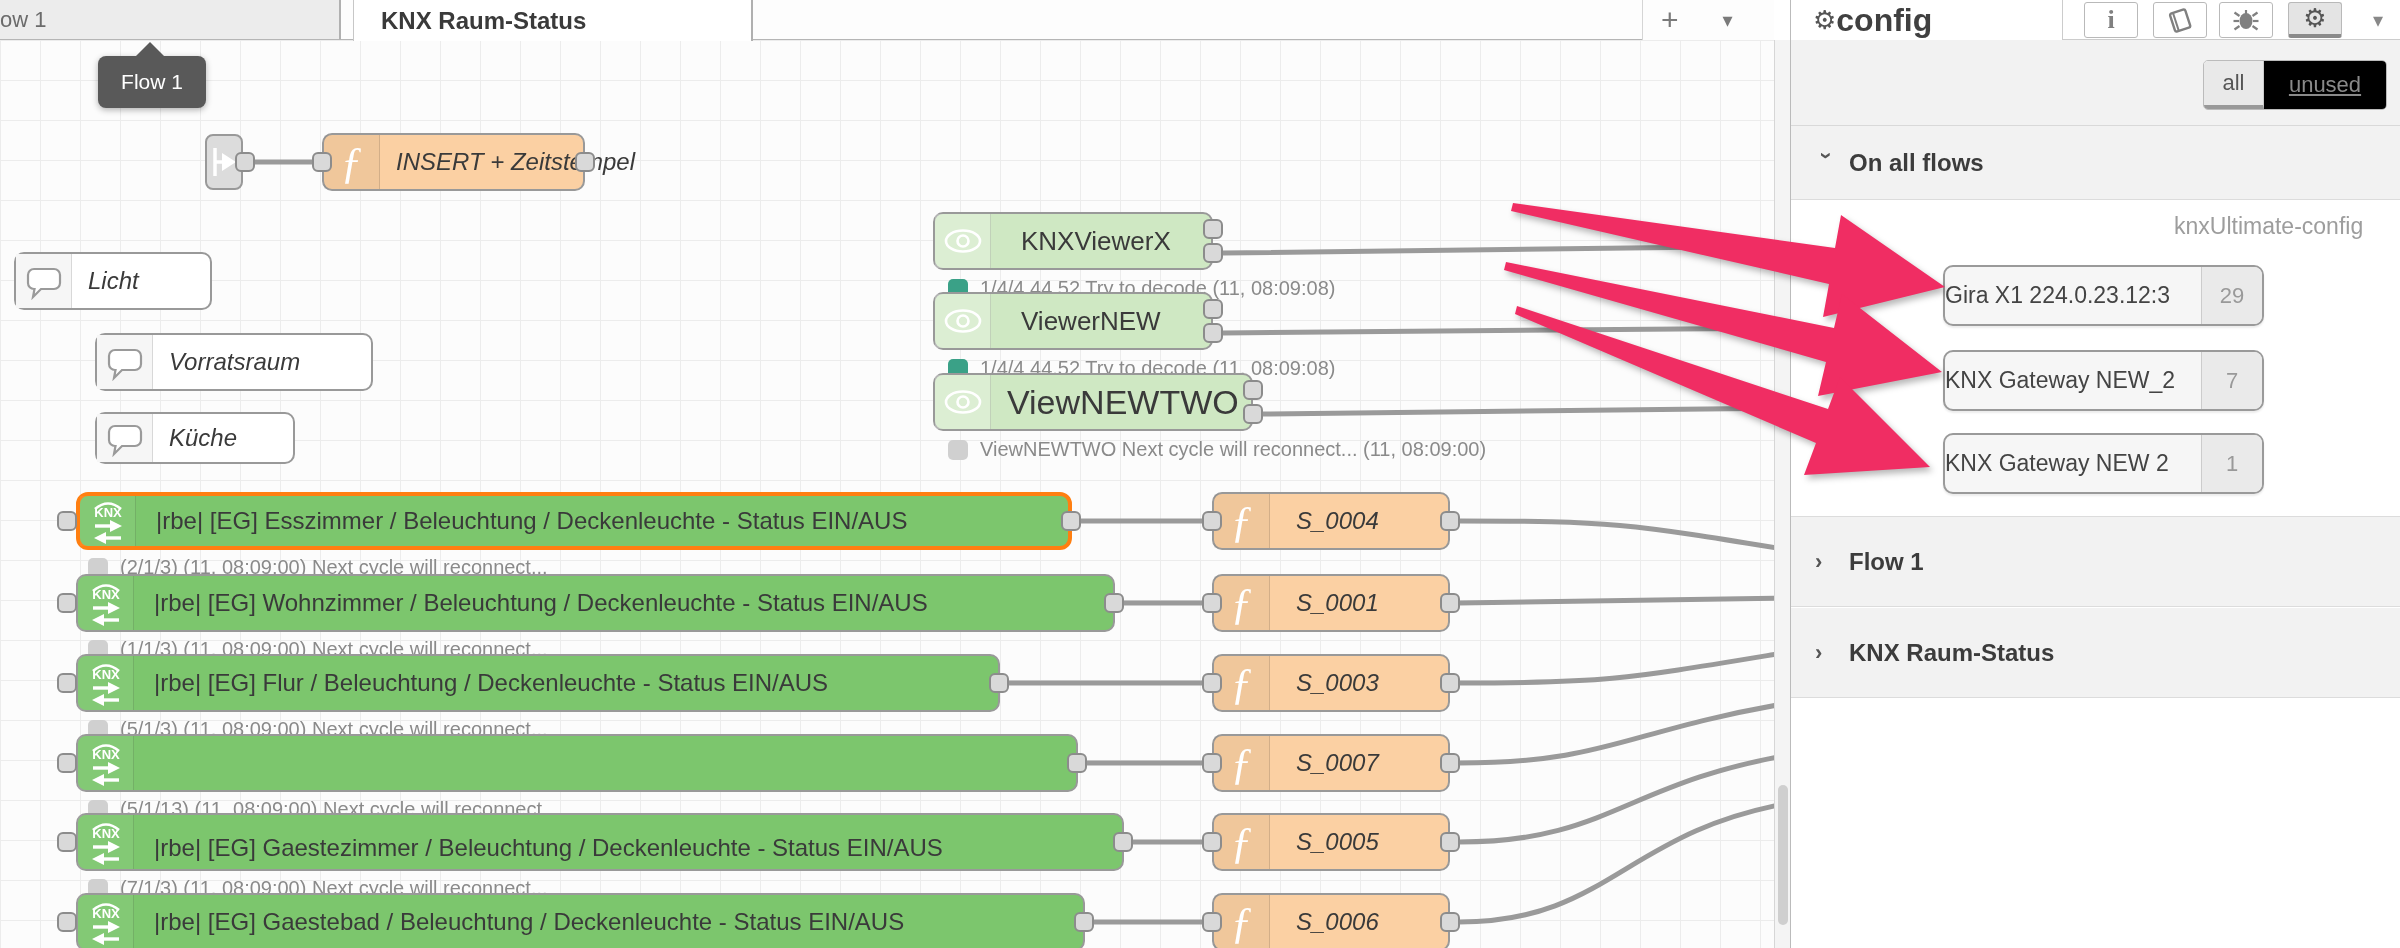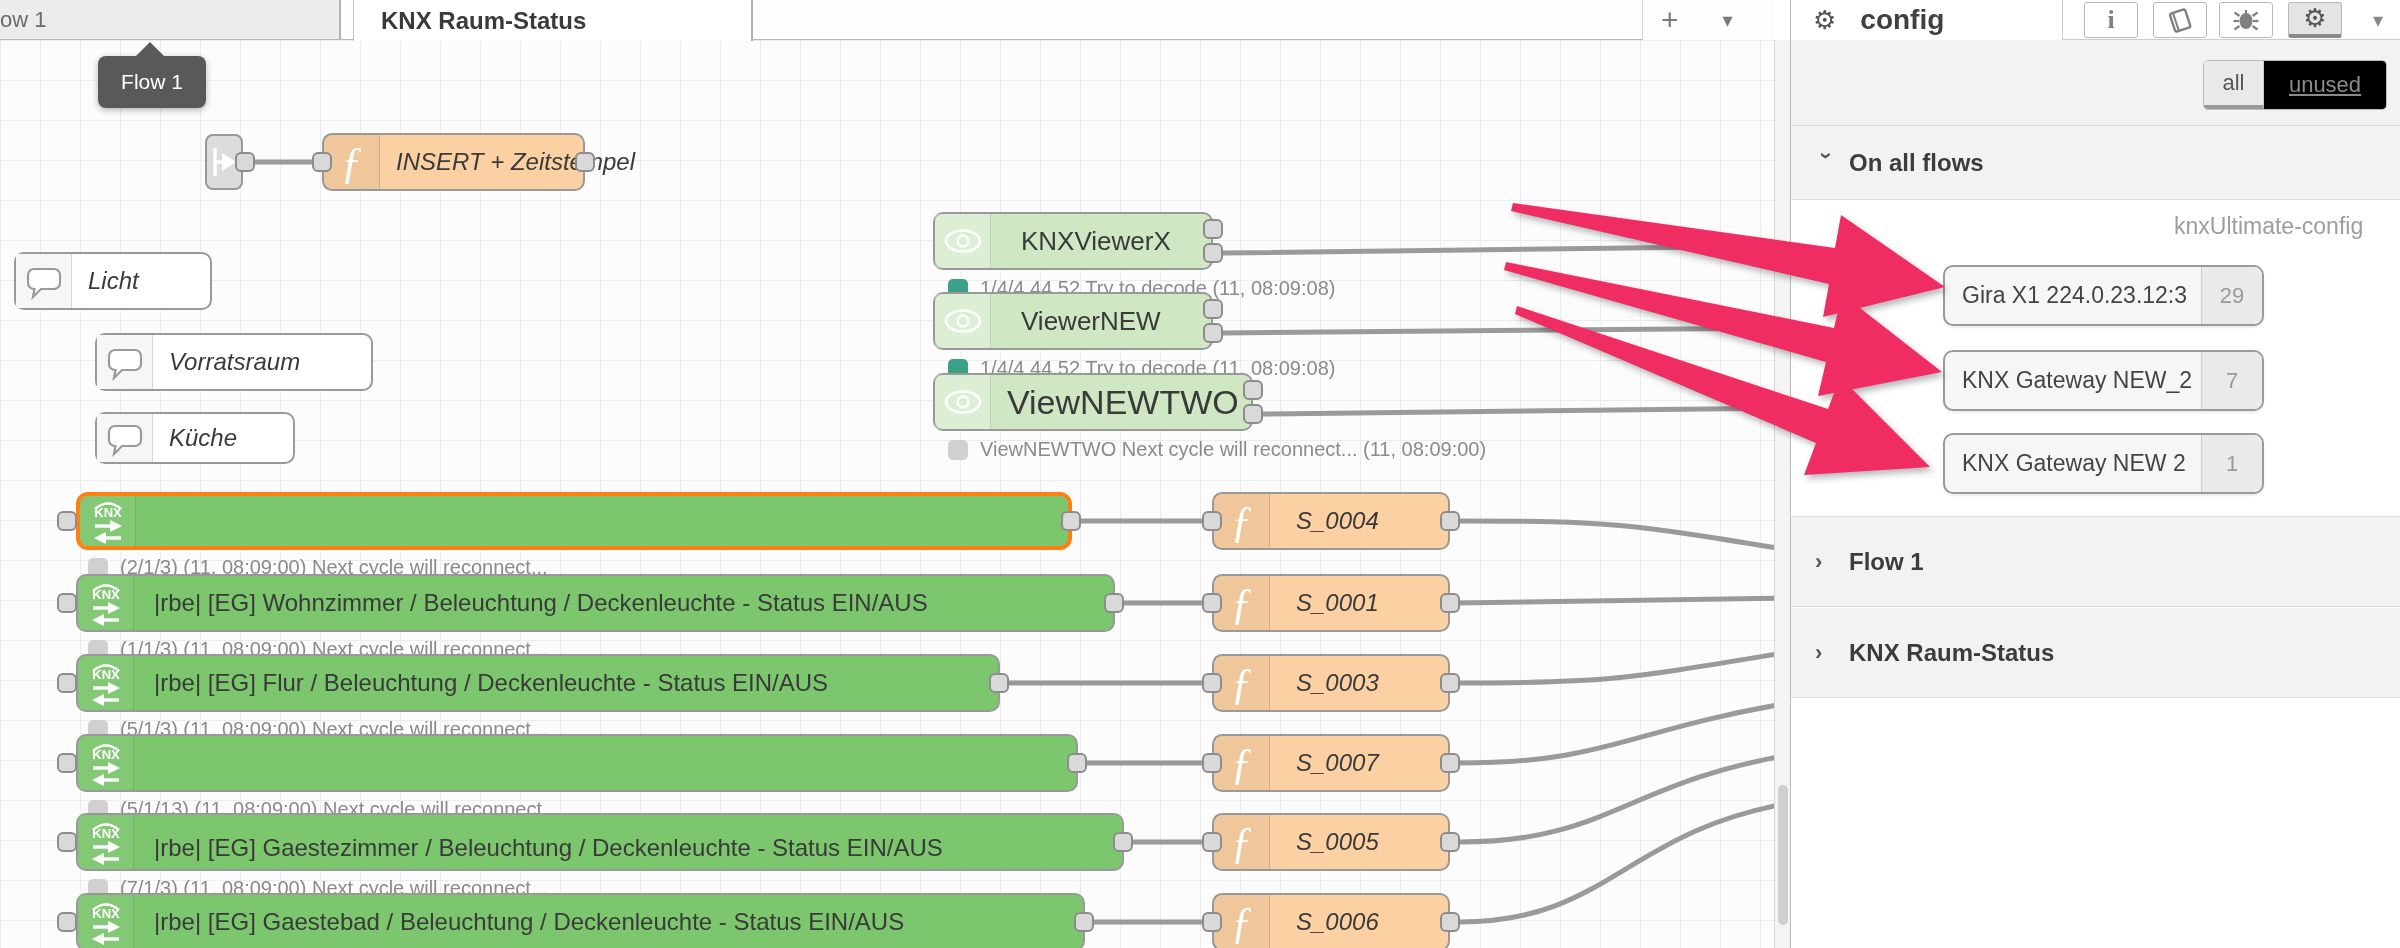--- a/index.html
+++ b/index.html
@@ -57,42 +57,42 @@
   #vscroll{position:absolute;left:1774px;top:40px;width:16px;height:908px;background:#f4f4f4;
         border-left:1px solid #d6d6d6;z-index:7;box-sizing:border-box;}
   #vscroll .thumb{position:absolute;left:3px;top:745px;width:10px;height:140px;background:#cfcfcf;border-radius:5px;}
   
   #sidebar{position:absolute;left:1790px;top:0;width:610px;height:948px;background:#fff;
         border-left:1px solid #bbb;z-index:8;box-sizing:border-box;}
   #sb-header{position:relative;height:40px;background:#fff;border-bottom:1px solid #ccc;box-sizing:border-box;}
   #sb-configtab{position:absolute;left:0;top:0;width:272px;height:40px;border-right:1px solid #ccc;
         display:flex;align-items:center;box-sizing:border-box;background:#fff;}
   #sb-configtab .gear{font-size:26px;color:#555;margin-left:22px;}
-  #sb-configtab .ttl{font-size:28px;font-weight:bold;color:#404040;margin-left:24px;}
+  #sb-configtab .ttl{font-size:32px;font-weight:bold;color:#404040;margin-left:0;}
   .sb-toolbtn{position:absolute;top:2px;width:54px;height:36px;background:#fff;border:1px solid #b9b9b9;
         border-radius:3px;display:flex;align-items:center;justify-content:center;box-sizing:border-box;color:#808080;}
   .sb-toolbtn.active{background:#e4e4e4;border-bottom:4px solid #8a8a8a;}
   #sb-caret{position:absolute;top:8px;left:582px;font-size:20px;color:#888;}
   #sb-filter{height:86px;background:#f2f2f2;border-bottom:1px solid #d9d9d9;position:relative;box-sizing:border-box;}
   #seg{position:absolute;right:13px;top:20px;height:48px;border:1px solid #bbb;border-radius:5px;
         display:flex;overflow:hidden;background:#fff;}
   #seg .segbtn{display:flex;align-items:center;justify-content:center;font-size:22px;box-sizing:border-box;}
   #seg-all{width:60px;background:#e9e9e9;color:#555;border-right:1px solid #ccc;border-bottom:4px solid #999;}
   #seg-unused{width:122px;background:#000000;color:#8a8a8a;text-decoration:underline;}
   .sb-section{background:#f2f2f2;border-bottom:1px solid #dcdcdc;display:flex;align-items:center;box-sizing:border-box;}
   .sb-section .chev{font-size:22px;color:#555;font-weight:bold;margin-left:24px;width:22px;display:inline-block;}
   .sb-section .sttl{font-size:24px;font-weight:bold;color:#3c3c3c;margin-left:12px;}
   #sec-onall{height:74px;}
   #sec-flow1{height:91px;border-top:1px solid #dcdcdc;}
   #sec-knxraum{height:91px;border-top:1px solid #fff;}
   #sb-body{position:relative;height:316px;background:#fff;}
   #knxcfg-label{position:absolute;left:383px;top:13px;font-size:23px;color:#9d9d9d;white-space:nowrap;}
   .cfg-btn{position:absolute;left:152px;width:321px;height:61px;border:2px solid #9a9a9a;border-radius:10px;
         background:#f6f6f6;box-sizing:border-box;display:flex;overflow:hidden;box-shadow:0 2px 2px rgba(0,0,0,0.08);}
-  .cfg-btn .cfg-lbl{flex:1 1 auto;display:flex;align-items:center;padding-left:17px;font-size:23px;color:#444;
+  .cfg-btn .cfg-lbl{flex:1 1 auto;display:flex;align-items:center;font-size:23px;color:#444;
         white-space:nowrap;overflow:hidden;}
   .cfg-btn .cfg-badge{flex:0 0 60px;background:#eaeaea;border-left:1px solid #ccc;display:flex;
         align-items:center;justify-content:center;font-size:22px;color:#999;}
   
   #annotations{position:absolute;left:0;top:0;z-index:20;pointer-events:none;}
 </style>
 </head>
 <body>
 
 <div id="app">
@@ -206,20 +206,21 @@
         <span class="iconbox">
           <svg width="48" height="50" viewBox="0 0 48 50">
   <path d="M11 13 Q24 2 37 13" fill="none" stroke="#fff" stroke-width="2.6"></path>
   <text x="24" y="21" font-size="13" font-weight="bold" fill="#fff" text-anchor="middle" font-family="Liberation Sans,sans-serif">KNX</text>
   <path d="M11 30 H28" stroke="#fff" stroke-width="3.4"></path>
             <path d="M26 24 L38 30 L26 36 Z" fill="#fff"></path>
   <path d="M37 42 H20" stroke="#fff" stroke-width="3.4"></path>
             <path d="M22 36 L10 42 L22 48 Z" fill="#fff"></path>
           </svg>
         </span>
+        <span class="lbl" style="padding-left:20px;font-size:24px;">|rbe| [EG] Esszimmer / Beleuchtung / Deckenleuchte - Status EIN/AUS</span>
       </div>
       <div class="port" style="left:57px;top:471px;"></div>
       <div class="port" style="left:1061px;top:471px;"></div>
       <div class="status" style="left:88px;top:516px;">
         <span class="dot" style="background: rgb(208, 208, 208);"></span>
         <span class="stext">(2/1/3) (11, 08:09:00) Next cycle will reconnect...</span>
       </div>
       <div class="node fn-node" style="left:1212px;top:452px;width:238px;height:58px;">
         <span class="iconbox">
           <span class="fglyph">ƒ</span>

